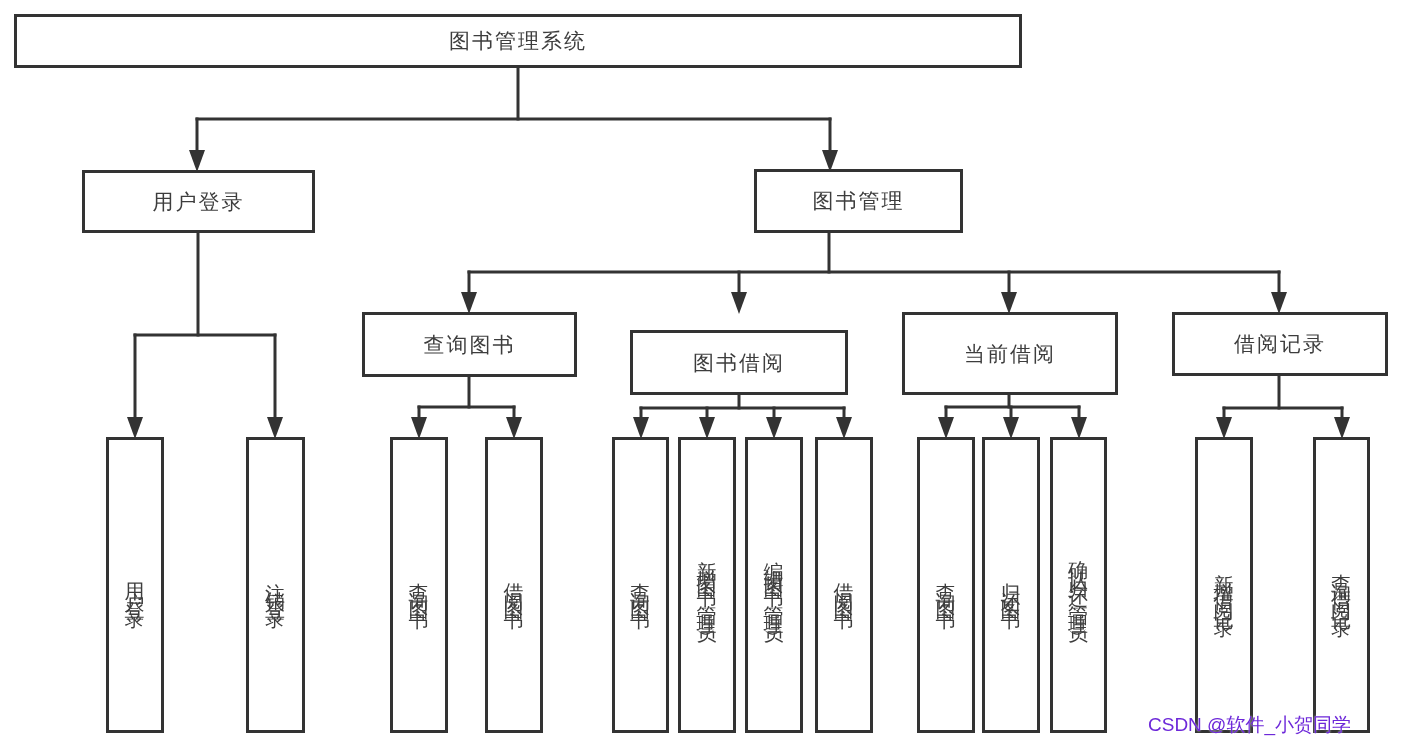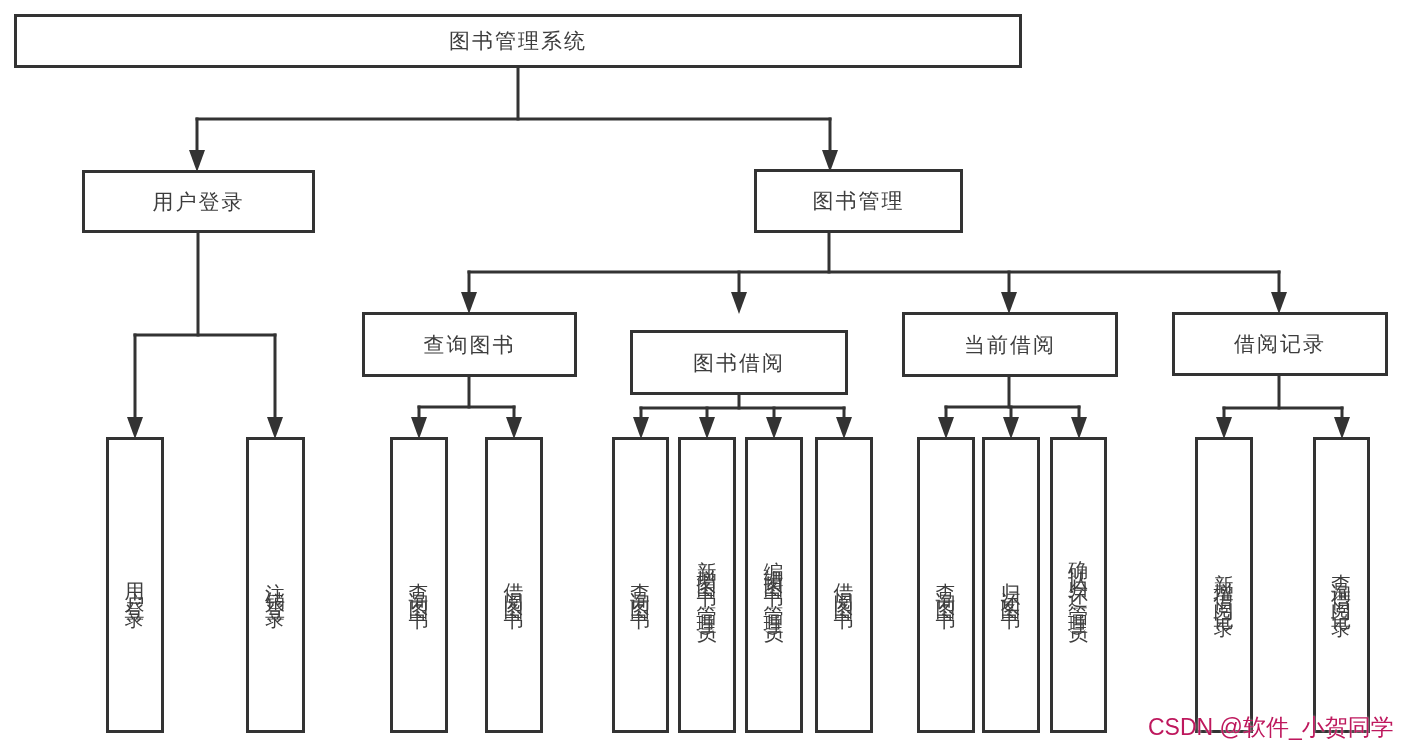--- a/index.html
+++ b/index.html
@@ -31,22 +31,22 @@
     writing-mode: vertical-rl;
     font-size: 20px;
     letter-spacing: 9px;
     line-height: 1;
   }
   .watermark {
     position: absolute;
     left: 1148px;
     top: 712px;
     z-index: 5;
-    font-size: 23px;
-    color: #be185d;
+    font-size: 19px;
+    color: #6d28d9;
     white-space: nowrap;
     text-shadow: 0 0 2px rgba(255,255,255,0.9);
   }
 </style>
 </head>
 <body>
 
 <div class="stage">
 
   <svg class="wires" width="1405" height="747">
@@ -114,21 +114,21 @@
   <div class="node h" style="left:754px;top:169px;width:209px;height:64px">
     <span class="lbl">图书管理</span>
   </div>
 
   <div class="node h" style="left:362px;top:312px;width:215px;height:65px">
     <span class="lbl">查询图书</span>
   </div>
   <div class="node h" style="left:630px;top:330px;width:218px;height:65px">
     <span class="lbl">图书借阅</span>
   </div>
-  <div class="node h" style="left:902px;top:312px;width:216px;height:65px">
+  <div class="node h" style="left:902px;top:312px;width:216px;height:83px">
     <span class="lbl">当前借阅</span>
   </div>
   <div class="node h" style="left:1172px;top:312px;width:216px;height:64px">
     <span class="lbl">借阅记录</span>
   </div>
 
   <div class="node v" style="left:106px;top:437px;width:58px;height:296px">
     <span class="lbl">用户登录</span>
   </div>
   <div class="node v" style="left:246px;top:437px;width:59px;height:296px">

